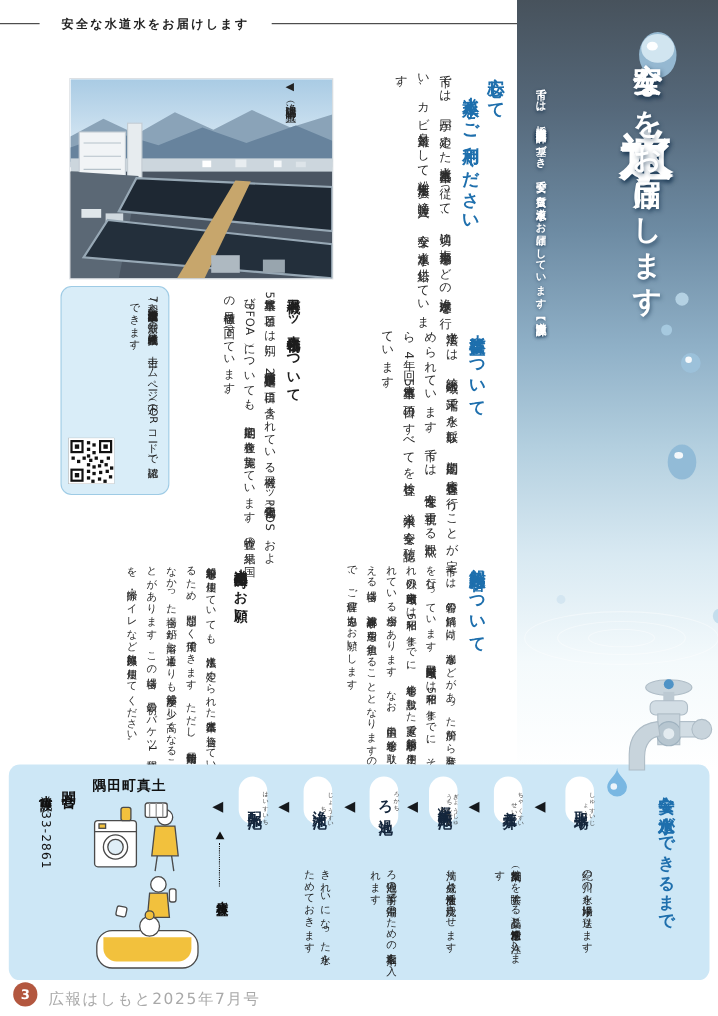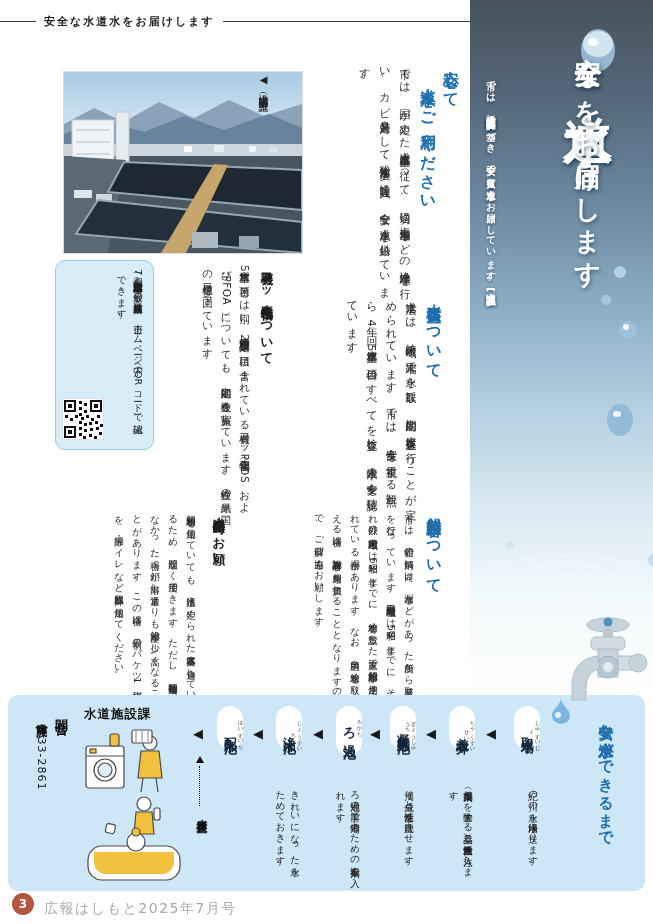--- a/index.html
+++ b/index.html
@@ -2,21 +2,21 @@
 <html><head>
 <meta charset="utf-8">
 <style>
   html,body{margin:0;padding:0;background:#fff;}
   .page{position:relative;width:653px;height:924px;background:#fff;overflow:hidden;
         font-family:"DejaVu Sans","Liberation Sans",sans-serif;color:#2b2b2b;}
   .abs{position:absolute;}
   .v{writing-mode:vertical-rl;}
 
   
-  .header{top:14px;left:0;width:470px;display:flex;align-items:center;gap:8px;}
+  .header{top:14px;left:0;width:470px;display:flex;align-items:center;gap:20px;}
   .header .rule{height:0;border-top:1.6px solid #3a3a3a;}
   .header .rule.l{width:36px;}
   .header .rule.r{flex:1;}
   .header .txt{font-size:11px;font-weight:bold;letter-spacing:2px;color:#222;white-space:nowrap;}
 
   
   .banner{top:0;left:470px;width:183px;height:700px;
     background:linear-gradient(to bottom,#47525c 0%,#55687a 14%,#6d8ba3 30%,#8fb0c7 45%,#b3cfdf 58%,#d8e9f2 72%,#f4fafc 86%,#ffffff 100%);}
   .banner-deco{top:0;left:0;width:183px;height:700px;}
   .banner-title{top:36px;right:40px;color:#fff;text-shadow:1px 2px 4px rgba(10,40,70,.55);line-height:1;}
@@ -242,21 +242,21 @@
   <div class="abs stage-desc d0 v">紀の川の水を浄水場に送ります。</div>
   <div class="abs stage-desc d1 v">凝集剤（濁りを除去する薬品）と粉末活性炭を注入します。</div>
   <div class="abs stage-desc d2 v">濁り成分と活性炭を沈殿させます。</div>
   <div class="abs stage-desc d3 v">ろ過池の手前で消毒のための塩素剤を入れます。</div>
   <div class="abs stage-desc d4 v">きれいになった水をためておきます。</div>
 
   <div class="abs qc-tri"></div>
   <div class="abs qc-line"></div>
   <div class="abs qc-label v">水質検査</div>
 
-  <div class="abs households">水道施設課</div>
+  <div class="abs households">隅田町真土</div>
   <svg class="abs illu" width="112" height="164" viewBox="0 0 112 164">
     <g stroke="#4a4a4a" stroke-width="1.2" fill="#ffffff">
       <rect x="6" y="20" width="38" height="42" rx="3"></rect>
       <circle cx="25" cy="44" r="11"></circle>
       <circle cx="25" cy="44" r="7" fill="#dfeef7"></circle>
       <line x1="6" y1="30" x2="44" y2="30"></line>
       <rect x="10" y="23" width="6" height="4" fill="#f2c13d"></rect>
       <rect x="30" y="8" width="9" height="12" rx="2" fill="#f2c13d"></rect>
     </g>
     <g stroke="#4a4a4a" stroke-width="1.2">

